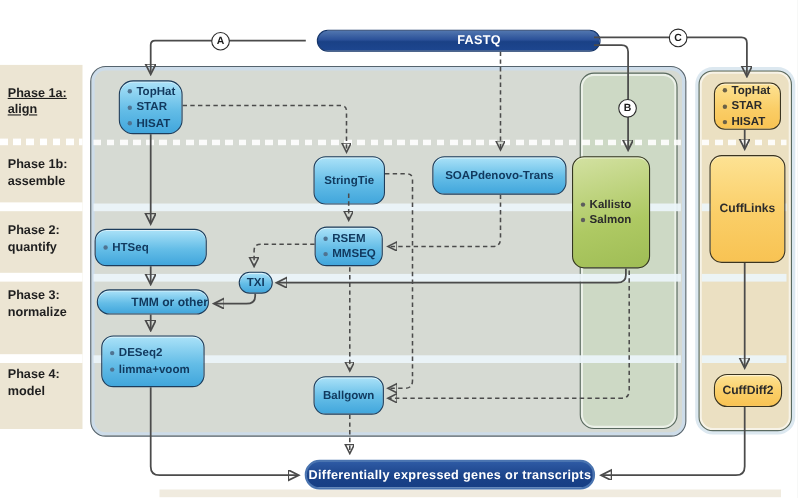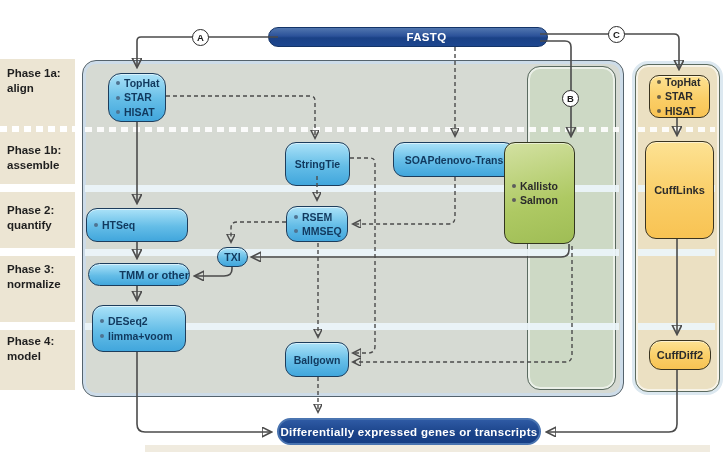--- a/index.html
+++ b/index.html
@@ -43,21 +43,21 @@
   .node.greenbox{border:1.5px solid #33361f;color:#2b2b2b;
     background:linear-gradient(165deg,#d3e1a2 0%,#aec963 60%,#9fbd55 100%);}
   .node.greenbox .dot{background:#5d5d5d;}
   .node.yellowbox{border:1.5px solid #3a3420;color:#2b2b2b;
     background:linear-gradient(180deg,#fde293 0%,#face67 55%,#f8c353 100%);}
   .node.yellowbox .dot{background:#6b6147;}
 
   
   .pill{display:flex;align-items:center;justify-content:center;color:#ffffff;
     font-size:11.5px;font-weight:700;letter-spacing:0.3px;box-sizing:border-box;}
-  .pill.fastq{left:268px;top:27px;width:280px;height:20px;border-radius:10px;
+  .pill.fastq{left:288px;top:27px;width:258px;height:20px;border-radius:10px;
     border:1px solid #143468;
     background:linear-gradient(180deg,#5176af 0%,#2b5199 45%,#1a4186 55%,#1d468f 100%);padding-left:37px;}
   .pill.output{left:277px;top:418px;width:264px;height:27px;border-radius:13.5px;
     border:2px solid #4a74b0;
     background:linear-gradient(180deg,#2e5aa4 0%,#1a4288 60%,#163e85 100%);}
 
   
   .circ{width:15px;height:15px;border-radius:50%;background:#ffffff;border:1.3px solid #2b2b2b;
     color:#1b1b1b;font-size:9.5px;font-weight:700;display:flex;align-items:center;justify-content:center;}
 
@@ -72,21 +72,21 @@
 <body>
 
 <div id="stage">
 
   <div class="abs beige"></div>
   <div class="abs beige-gap dashed" style="top:126px;"></div>
   <div class="abs beige-gap" style="top:184px;"></div>
   <div class="abs beige-gap" style="top:248px;"></div>
   <div class="abs beige-gap" style="top:322px;"></div>
 
-  <div class="abs phase" style="top:66px;">
+  <div class="abs phase" style="top:78px;text-decoration:underline;">
     <div>Phase 1a:</div>
     <div>align</div>
   </div>
   <div class="abs phase" style="top:143px;">
     <div>Phase 1b:</div>
     <div>assemble</div>
   </div>
   <div class="abs phase" style="top:203px;">
     <div>Phase 2:</div>
     <div>quantify</div>
@@ -173,21 +173,21 @@
       <div class="li">
         <span class="dot"></span>
         <span>limma+voom</span>
       </div>
     </div>
 
   <div class="abs node center" style="left:285px;top:342px;width:64px;height:35px;">
       <span>Ballgown</span>
     </div>
 
-  <div class="abs node greenbox" style="left:504px;top:142px;width:71px;height:102px;">
+  <div class="abs node greenbox" style="left:520px;top:142px;width:71px;height:102px;">
       <div class="li">
         <span class="dot"></span>
         <span>Kallisto</span>
       </div>
       <div class="li">
         <span class="dot"></span>
         <span>Salmon</span>
       </div>
     </div>
 

